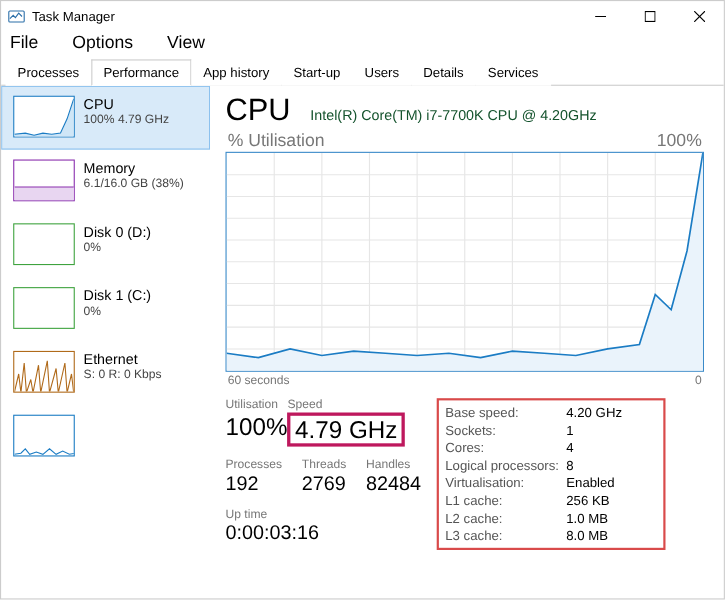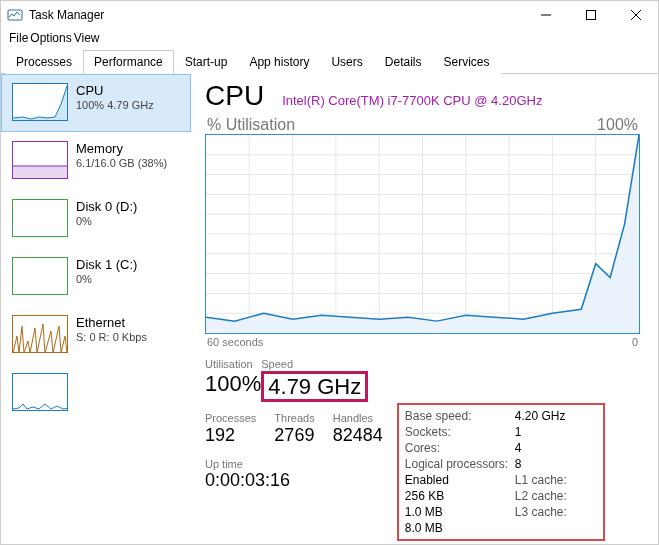--- a/index.html
+++ b/index.html
@@ -22,21 +22,21 @@
     padding: 0 0 0 6px;
   }
   .titlebar .icon { width: 16px; height: 16px; margin-right: 6px; }
   .titlebar .title { flex: 0 0 auto; font-size: 12px; }
   .titlebar .spacer { flex: 1; }
   .winbtn {
     width: 45px; height: 28px; display: flex; align-items: center; justify-content: center;
     font-size: 14px; font-family: "Segoe UI Symbol", sans-serif;
   }
   .menubar {
-    display: flex; gap: 2px; padding: 2px 8px 4px 8px; font-size: 12px;
+    display: flex; gap: 31px; padding: 2px 8px 4px 8px; font-size: 16px;
   }
   .tabs {
     display: flex; border-bottom: 1px solid #ccc; padding: 0 4px;
     font-size: 12px;
   }
   .tab {
     padding: 4px 10px; border: 1px solid transparent; position: relative; top: 1px;
     background: #fff;
   }
   .tab.active {
@@ -60,37 +60,37 @@
     overflow: hidden;
   }
   .side-text { display: flex; flex-direction: column; line-height: 1.25; }
   .side-label { font-size: 13px; }
   .side-sub { font-size: 11px; color: #444; white-space: nowrap; }
   .main {
     flex: 1; padding: 6px 18px 6px 14px; overflow: hidden;
   }
   .main-header { display: flex; align-items: baseline; gap: 18px; margin-bottom: 4px; }
   .main-title { font-size: 28px; font-weight: 300; }
-  .main-sub   { font-size: 13px; color: #a21caf; }
+  .main-sub   { font-size: 13px; color: #14532d; }
   .chart-top { display: flex; justify-content: space-between; font-size: 16px; color: #777; margin: 4px 2px 0 2px;}
   .big-chart {
     width: 100%; height: 200px; border: 1px solid #3a8ac9; background: #fff; position: relative;
   }
   .chart-bot { display: flex; justify-content: space-between; font-size: 11px; color: #777; margin: 2px 2px 0 2px; text-align: right;}
   .stats {
     display: flex; margin-top: 10px; gap: 14px; align-items: flex-start;
   }
   .col { display: flex; flex-direction: column; gap: 1px; }
   .lbl { font-size: 11px; color: #777; }
   .val-big { font-size: 22px; font-weight: 400; line-height: 1.15;}
   .val-med { font-size: 18px; font-weight: 400; }
   .row2 { display: flex; gap: 18px; margin-top: 10px; }
   .spec {
     display: grid; grid-template-columns: 110px 70px; row-gap: 2px; font-size: 12px; color: #444;
-    border: 2px solid #d94a4a; padding: 4px 6px; width: 208px; margin-top: 45px;
+    border: 2px solid #d94a4a; padding: 4px 6px; width: 208px;
   }
   .spec .k { color: #555; }
   .spec .v { color: #000; }
   .speed-box { border: 3px solid #be185d; padding: 0 4px; display: inline-block; }
   .uptime-block { margin-top: 12px; }
   svg { display: block; }
 </style>
 </head>
 <body>
 
@@ -123,22 +123,22 @@
 
 <div class="menubar">
   <span>File</span>
   <span>Options</span>
   <span>View</span>
 </div>
 
 <div class="tabs">
   <div class="tab">Processes</div>
   <div class="tab active">Performance</div>
+  <div class="tab">App history</div>
   <div class="tab">Start-up</div>
-  <div class="tab">App history</div>
   <div class="tab">Users</div>
   <div class="tab">Details</div>
   <div class="tab">Services</div>
 </div>
 
 <div class="content">
 
   <div class="sidebar">
 
     <div class="side-item selected">
@@ -282,20 +282,21 @@
 
       <div class="spec">
         <span class="k">Base speed:</span>
         <span class="v">4.20 GHz</span>
         <span class="k">Sockets:</span>
         <span class="v">1</span>
         <span class="k">Cores:</span>
         <span class="v">4</span>
         <span class="k">Logical processors:</span>
         <span class="v">8</span>
+        <span class="k">Virtualisation:</span>
         <span class="v">Enabled</span>
         <span class="k">L1 cache:</span>
         <span class="v">256 KB</span>
         <span class="k">L2 cache:</span>
         <span class="v">1.0 MB</span>
         <span class="k">L3 cache:</span>
         <span class="v">8.0 MB</span>
       </div>
     </div>
 

